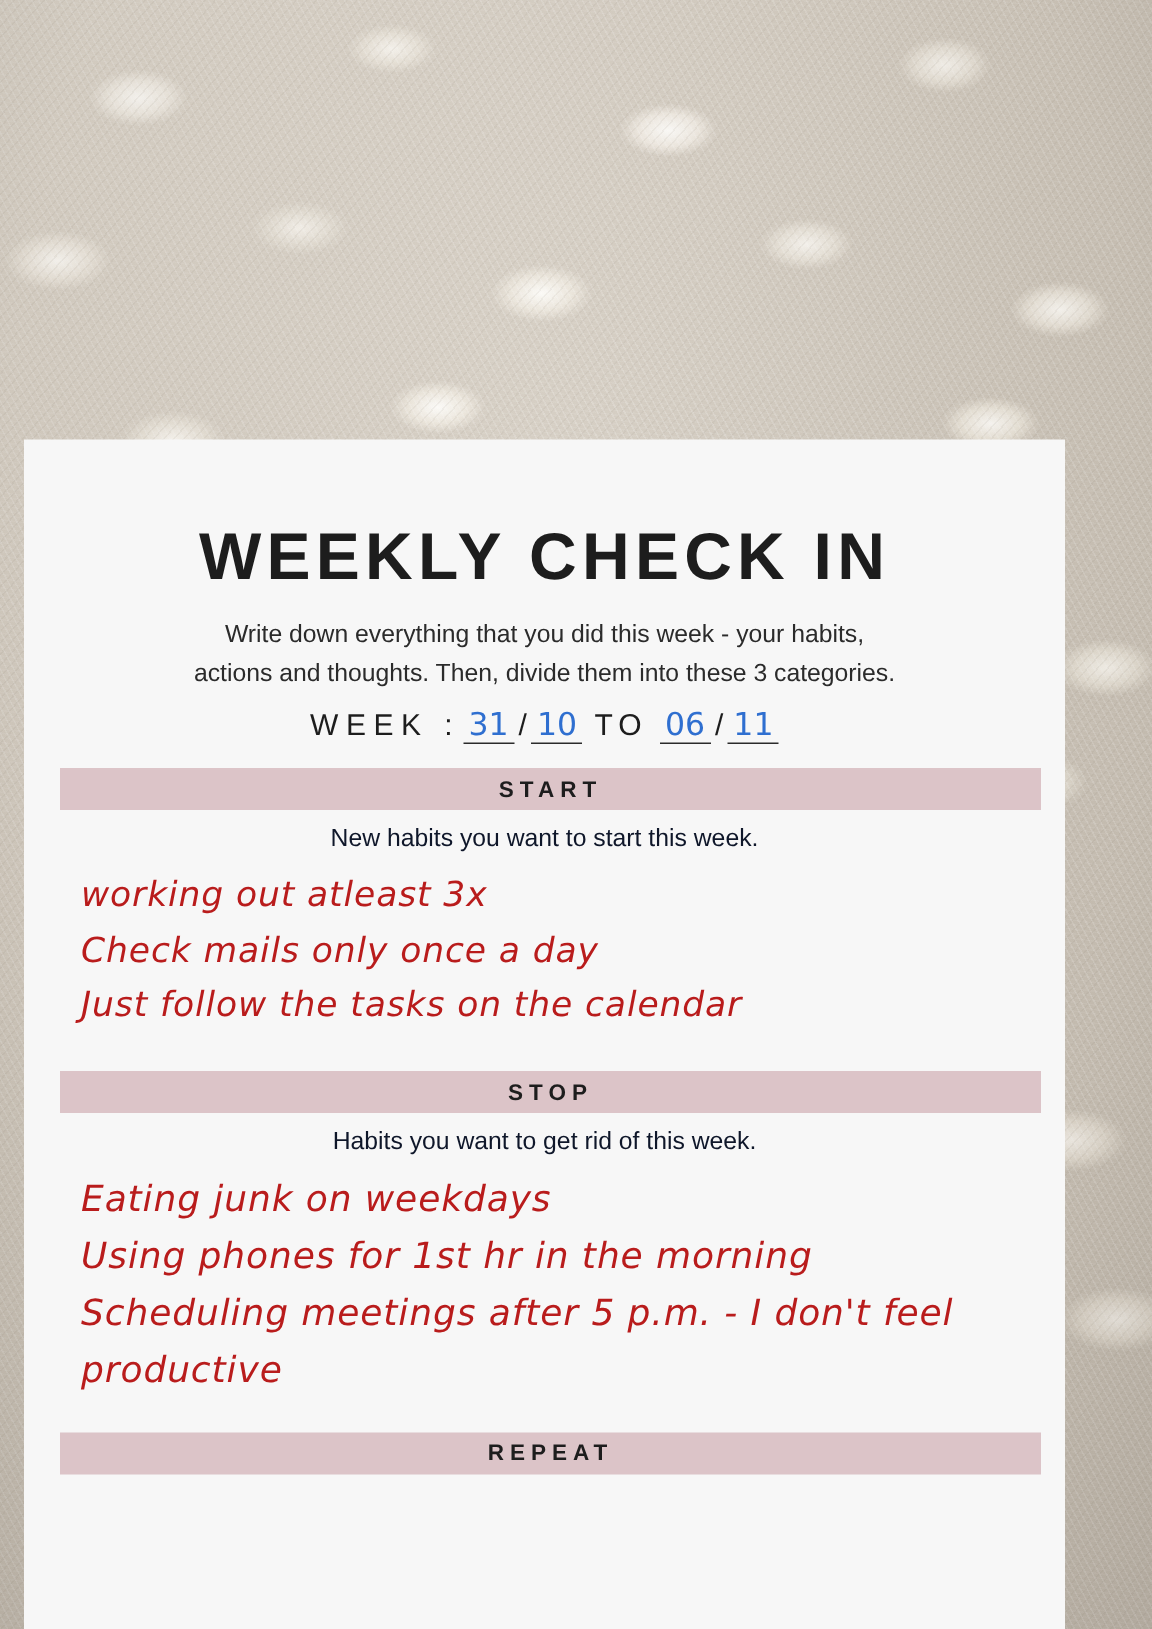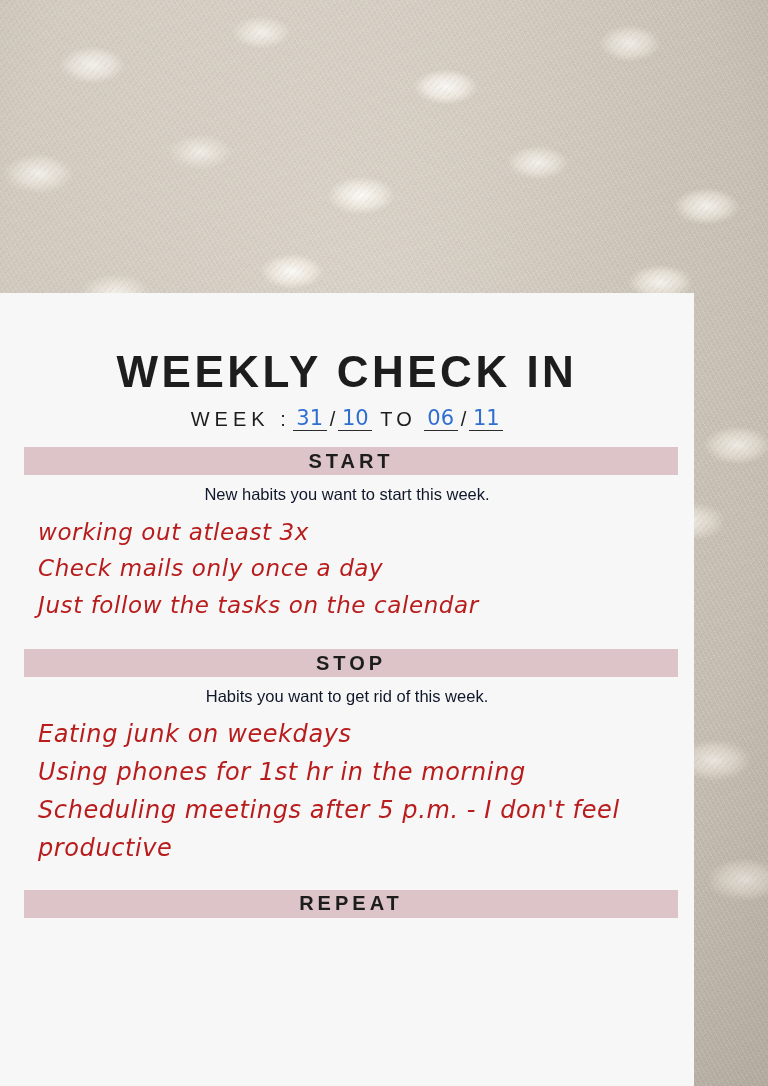--- a/index.html
+++ b/index.html
@@ -74,21 +74,21 @@
   .photo-vignette {
     position: absolute;
     inset: 0;
     background: radial-gradient(ellipse at 50% 35%, rgba(255,255,255,0.12) 0%, rgba(120,110,98,0.10) 70%, rgba(95,86,75,0.22) 100%);
     pointer-events: none;
   }
 
   
   .card {
     position: absolute;
-    left: 0;
+    left: 16px;
     top: 293px;
     width: 694px;
     height: 793px;
     background: #f7f7f7;
   }
 
   .card-inner {
     padding: 0 24px;
   }
 
@@ -145,21 +145,21 @@
 
   .section-band {
     margin-top: 18px;
     margin-left: 0;
     width: 654px;
     height: 28px;
     background: #dcc4c8;
     display: flex;
     align-items: center;
     justify-content: center;
-    font-size: 20px;
+    font-size: 15px;
     letter-spacing: 4px;
     font-weight: bold;
     color: #1d1d1d;
   }
 
   .section-desc {
     margin-top: 10px;
     text-align: center;
     font-size: 16.5px;
     color: #0f172a;
@@ -188,20 +188,24 @@
 <body>
 
 <div class="photo-bg"></div>
 <div class="photo-vignette"></div>
 
 <div class="card">
   <div class="card-inner">
 
     <h1 class="title">WEEKLY CHECK IN</h1>
 
+    <div class="subtitle">
+      <div>Write down everything that you did this week - your habits,</div>
+      <div>actions and thoughts. Then, divide them into these 3 categories.</div>
+    </div>
 
     <div class="week-row">
       <span class="week-label">WEEK :</span>
       <span class="blank">31</span>
       <span class="slash">/</span>
       <span class="blank">10</span>
       <span class="week-to">TO</span>
       <span class="blank">06</span>
       <span class="slash">/</span>
       <span class="blank">11</span>

